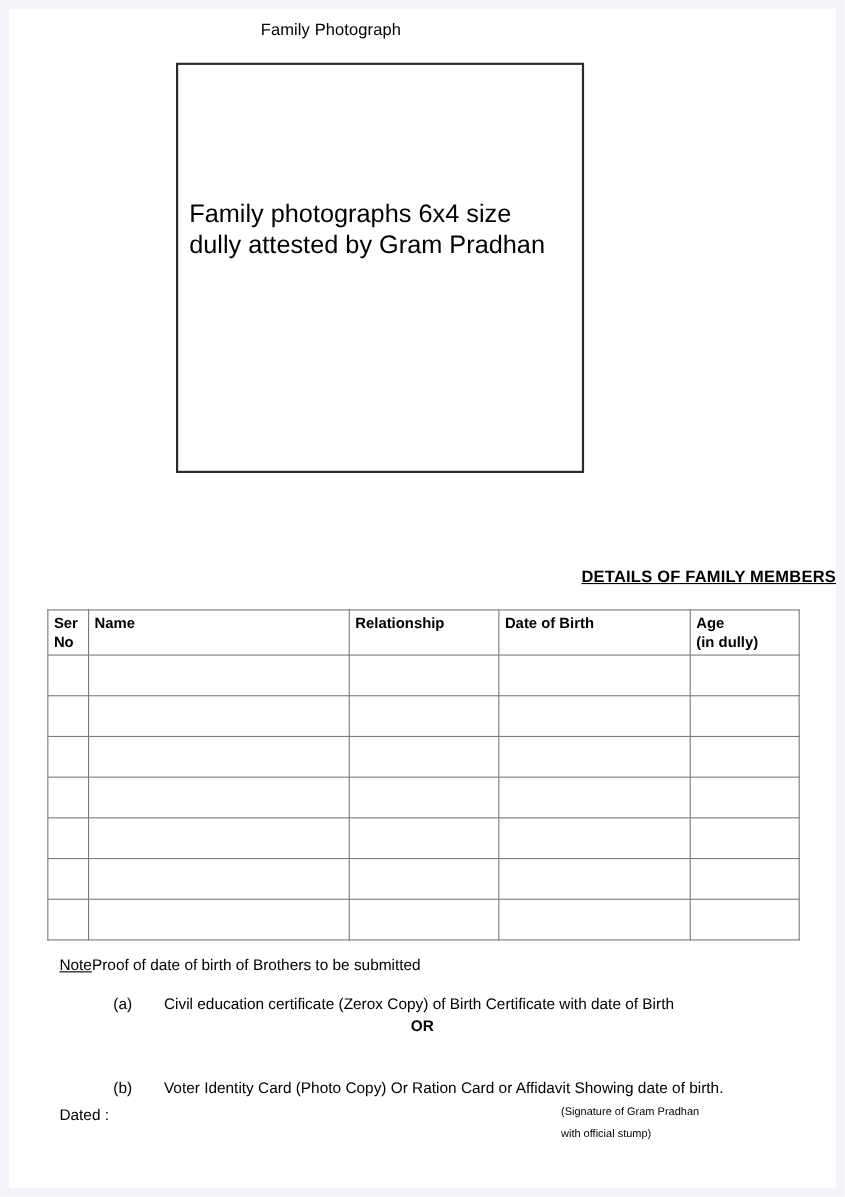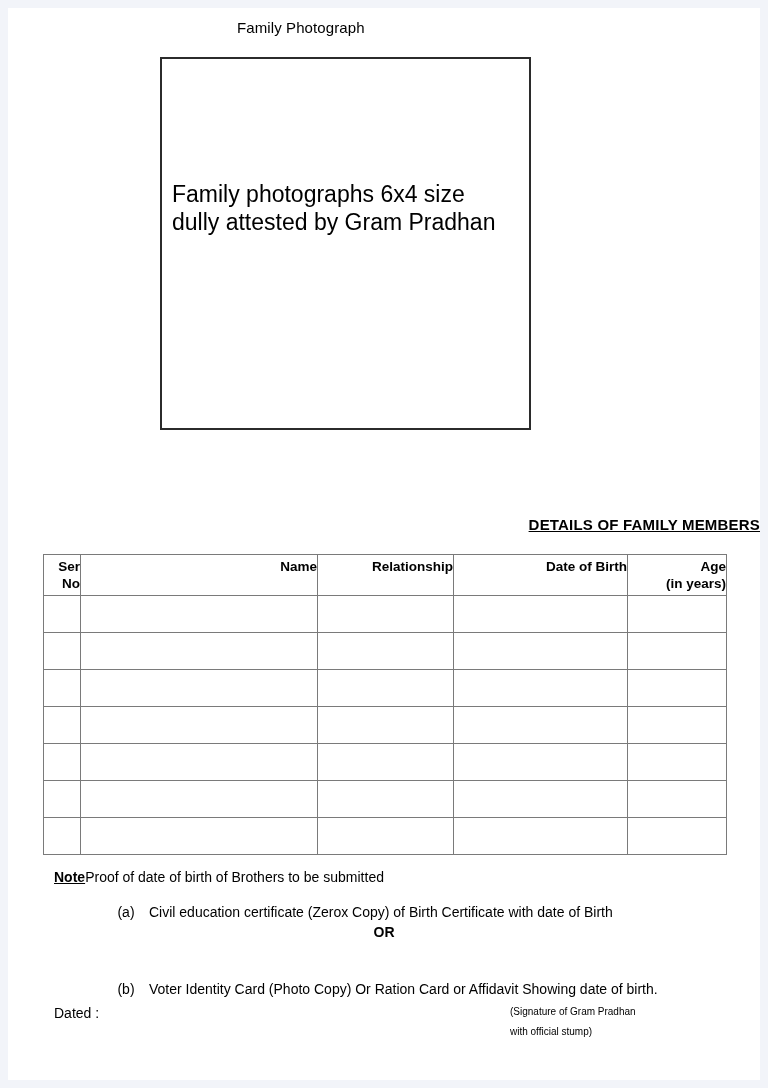--- a/index.html
+++ b/index.html
@@ -79,21 +79,21 @@
   }
   .members-table th,
   .members-table td {
     border: 1px solid #7a7a7a;
     padding: 0;
     vertical-align: top;
   }
   .members-table th {
     font-size: 13.5px;
     font-weight: bold;
-    text-align: right;
+    text-align: left;
     padding: 3px 0 3px 5px;
     line-height: 17px;
     height: 38px;
     box-sizing: border-box;
   }
   .members-table td {
     height: 36px;
   }
   .col-ser  { width: 37px; }
   .col-name { width: 237px; }
@@ -105,32 +105,31 @@
   
   .note-row {
     position: absolute;
     left: 46px;
     top: 859px;
     font-size: 14px;
     line-height: 20px;
     white-space: nowrap;
   }
   .note-label {
-    font-weight: bold;
+    font-weight: normal;
     text-decoration: underline;
   }
   .note-text {
   }
 
   .sub-item {
     position: absolute;
     font-size: 14px;
     line-height: 20px;
     white-space: nowrap;
-    text-align: center;
   }
   .sub-item-a { left: 95px; top: 894px; }
   .sub-item-b { left: 95px; top: 934px; margin-top: 37px; }
   .sub-marker {
     display: inline-block;
     width: 46px;
   }
 
   .or-text {
     position: absolute;
@@ -184,21 +183,21 @@
       <col class="col-age">
     </colgroup>
     <thead>
       <tr>
         <th class="th-two-line">Ser
 No</th>
         <th>Name</th>
         <th>Relationship</th>
         <th>Date of Birth</th>
         <th class="th-two-line">Age
-(in years)</th>
+(in dully)</th>
       </tr>
     </thead>
     <tbody>
       <tr>
         <td></td>
         <td></td>
         <td></td>
         <td></td>
         <td></td>
       </tr>

